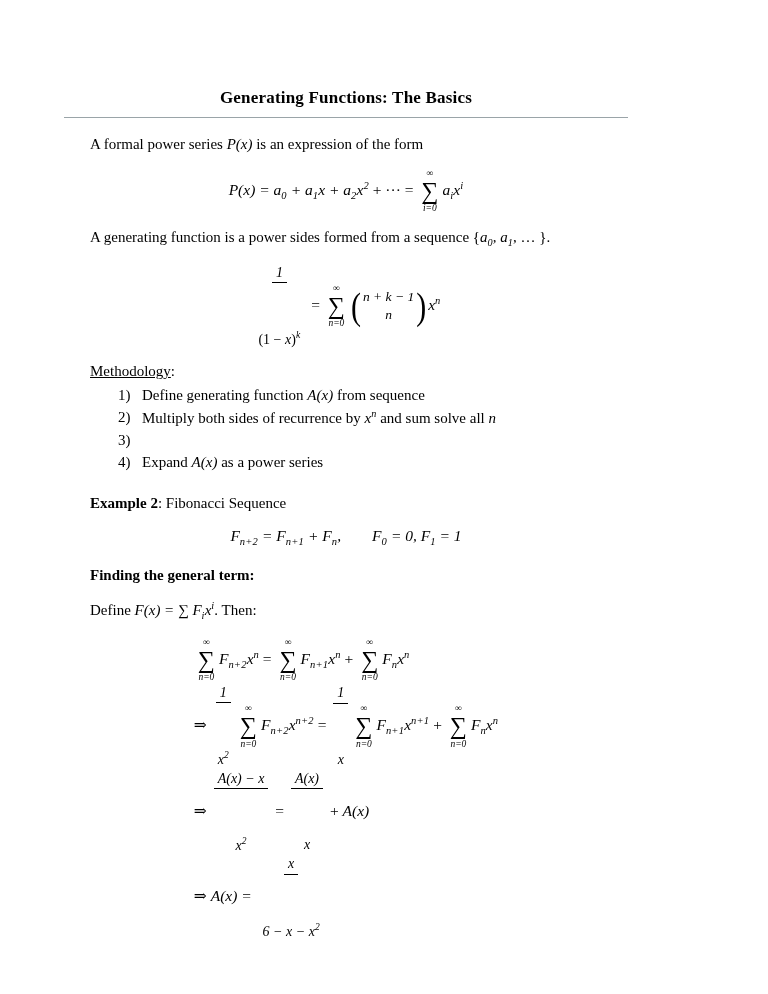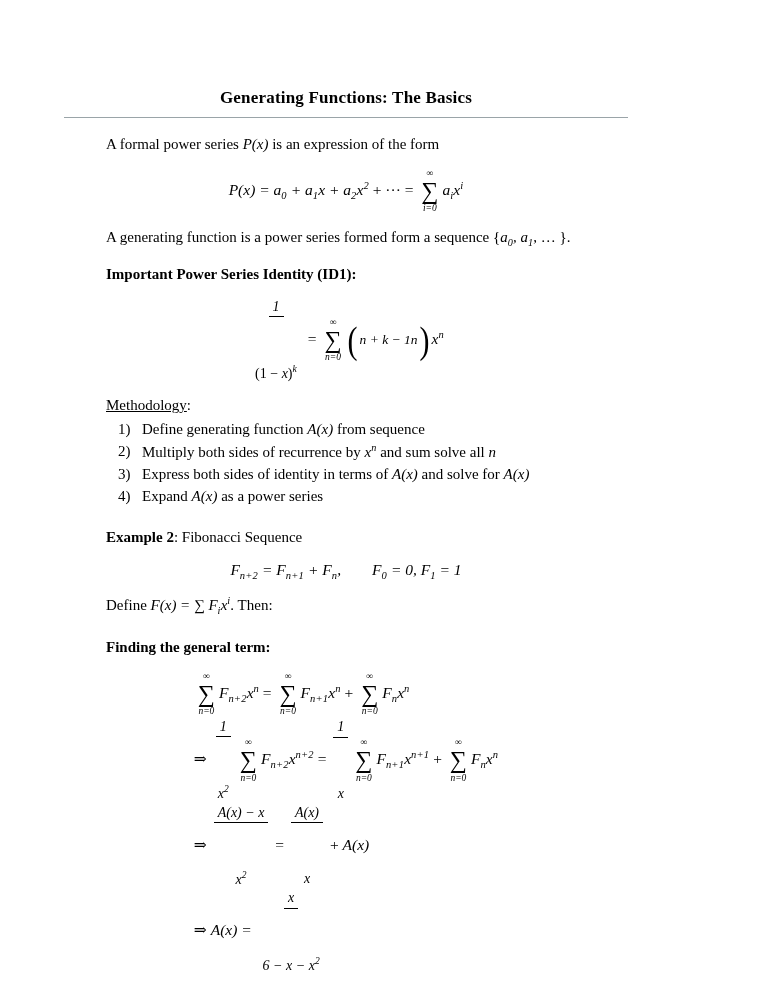--- a/index.html
+++ b/index.html
@@ -22,21 +22,21 @@
   .title {
     font-size: 17px;
     font-weight: bold;
     text-align: center;
     margin: 0 -26px 16px -26px;
     padding-bottom: 9px;
     border-bottom: 1.5px solid #9aa4a8;
     letter-spacing: 0.2px;
   }
   .para {
-    margin: 13px 16px;
+    margin: 13px 0;
     line-height: 1.4;
     white-space: pre-wrap;
   }
   .eq {
     text-align: center;
     margin: 8px 0 12px 0;
     font-size: 15.5px;
     white-space: pre-wrap;
   }
   .rm { font-style: normal; }
@@ -96,21 +96,21 @@
   }
   .binom .paren {
     font-size: 30px;
     line-height: 1;
     font-style: normal;
     font-weight: 400;
     transform: scaleY(1.25);
   }
   .binom .stack {
     display: inline-flex;
-    flex-direction: row;
+    flex-direction: column;
     align-items: center;
     font-size: 13.5px;
     line-height: 1.3;
     padding: 0 2px;
   }
   
   .list {
     margin: 0 0 16px 0;
     padding-left: 28px;
   }
@@ -139,54 +139,52 @@
 <body>
 
 <div class="page">
 
   <h1 class="title">Generating Functions: The Basics</h1>
 
   <p class="para"><span class="rm">A formal power series </span><span class="it">P(x)</span><span class="rm"> is an expression of the form</span></p>
 
   <div class="eq"><span class="it">P(x) = a</span><sub class="ss">0</sub><span class="it"> + a</span><sub class="ss">1</sub><span class="it">x + a</span><sub class="ss">2</sub><span class="it">x</span><sup class="ss">2</sup><span class="rm"> + ··· = </span><span class="sum"><span class="lim">∞</span><span class="sigma">∑</span><span class="lim">i=0</span></span><span class="it">a</span><sub class="ss">i</sub><span class="it">x</span><sup class="ss">i</sup></div>
 
-  <p class="para"><span class="rm">A generating function is a power series formed form a sequence {</span><span class="it">a</span><sub class="ss">0</sub><span class="it">, a</span><sub class="ss">1</sub><span class="rm">, … }.</span></p>
+  <p class="para"><span class="rm">A generating function is a power sides formed from a sequence {</span><span class="it">a</span><sub class="ss">0</sub><span class="it">, a</span><sub class="ss">1</sub><span class="rm">, … }.</span></p>
 
-  <p class="para"><span class="b">Important Power Series Identity (ID1):</span></p>
 
   <div class="eq"><span class="frac"><span class="num"><span class="it">1</span></span><span class="den"><span class="rm">(1 − </span><span class="it">x</span><span class="rm">)</span><sup class="ss">k</sup></span></span><span class="rm"> = </span><span class="sum"><span class="lim">∞</span><span class="sigma">∑</span><span class="lim">n=0</span></span><span class="binom"><span class="paren">(</span><span class="stack"><span class="btop"><span class="it">n + k − 1</span></span><span class="bbot"><span class="it">n</span></span></span><span class="paren">)</span></span><span class="it">x</span><sup class="ss">n</sup></div>
 
   <p class="para" style="margin-bottom:3px"><span class="u">Methodology</span><span class="rm">:</span></p>
 
   <div class="list">
     <div class="list-item">
       <span class="num">1)</span>
       <span class="item-text"><span class="rm">Define generating function </span><span class="it">A(x)</span><span class="rm"> from sequence</span></span>
     </div>
     <div class="list-item">
       <span class="num">2)</span>
       <span class="item-text"><span class="rm">Multiply both sides of recurrence by </span><span class="it">x</span><sup class="ss">n</sup><span class="rm"> and sum solve all </span><span class="it">n</span></span>
     </div>
     <div class="list-item">
       <span class="num">3)</span>
-      <span class="item-text"><span class="rm">Express both sides of identity in terms of </span><span class="it">A(x)</span><span class="rm"> and solve for </span><span class="it">A(x)</span></span>
     </div>
     <div class="list-item">
       <span class="num">4)</span>
       <span class="item-text"><span class="rm">Expand </span><span class="it">A(x)</span><span class="rm"> as a power series</span></span>
     </div>
   </div>
 
   <p class="para" style="margin-top:20px"><span class="b">Example 2</span><span class="rm">: Fibonacci Sequence</span></p>
 
   <div class="eq"><span class="it">F</span><sub class="ss">n+2</sub><span class="it"> = F</span><sub class="ss">n+1</sub><span class="it"> + F</span><sub class="ss">n</sub><span class="it">,</span><span class="rm">        </span><span class="it">F</span><sub class="ss">0</sub><span class="it"> = 0, F</span><sub class="ss">1</sub><span class="it"> = 1</span></div>
 
+  <p class="para" style="margin-top:18px"><span class="b">Finding the general term</span><span class="b">:</span></p>
+
   <p class="para"><span class="rm">Define </span><span class="it">F(x) = ∑ F</span><sub class="ss">i</sub><span class="it">x</span><sup class="ss">i</sup><span class="rm">. Then:</span></p>
-
-  <p class="para" style="margin-top:18px"><span class="b">Finding the general term</span><span class="b">:</span></p>
 
   <div class="derivation">
     <div class="deriv-line"><span class="sum"><span class="lim">∞</span><span class="sigma">∑</span><span class="lim">n=0</span></span><span class="it">F</span><sub class="ss">n+2</sub><span class="it">x</span><sup class="ss">n</sup><span class="rm"> = </span><span class="sum"><span class="lim">∞</span><span class="sigma">∑</span><span class="lim">n=0</span></span><span class="it">F</span><sub class="ss">n+1</sub><span class="it">x</span><sup class="ss">n</sup><span class="rm"> + </span><span class="sum"><span class="lim">∞</span><span class="sigma">∑</span><span class="lim">n=0</span></span><span class="it">F</span><sub class="ss">n</sub><span class="it">x</span><sup class="ss">n</sup></div>
     <div class="deriv-line"><span class="rm">⇒ </span><span class="frac"><span class="num"><span class="it">1</span></span><span class="den"><span class="it">x</span><sup class="ss">2</sup></span></span><span class="sum"><span class="lim">∞</span><span class="sigma">∑</span><span class="lim">n=0</span></span><span class="it">F</span><sub class="ss">n+2</sub><span class="it">x</span><sup class="ss">n+2</sup><span class="rm"> = </span><span class="frac"><span class="num"><span class="it">1</span></span><span class="den"><span class="it">x</span></span></span><span class="sum"><span class="lim">∞</span><span class="sigma">∑</span><span class="lim">n=0</span></span><span class="it">F</span><sub class="ss">n+1</sub><span class="it">x</span><sup class="ss">n+1</sup><span class="rm"> + </span><span class="sum"><span class="lim">∞</span><span class="sigma">∑</span><span class="lim">n=0</span></span><span class="it">F</span><sub class="ss">n</sub><span class="it">x</span><sup class="ss">n</sup></div>
     <div class="deriv-line"><span class="rm">⇒ </span><span class="frac"><span class="num"><span class="it">A(x) − x</span></span><span class="den"><span class="it">x</span><sup class="ss">2</sup></span></span><span class="rm"> = </span><span class="frac"><span class="num"><span class="it">A(x)</span></span><span class="den"><span class="it">x</span></span></span><span class="rm"> + </span><span class="it">A(x)</span></div>
     <div class="deriv-line"><span class="rm">⇒ </span><span class="it">A(x) = </span><span class="frac"><span class="num"><span class="it">x</span></span><span class="den"><span class="it">6 − x − x</span><sup class="ss">2</sup></span></span></div>
   </div>
 
 </div>
 

